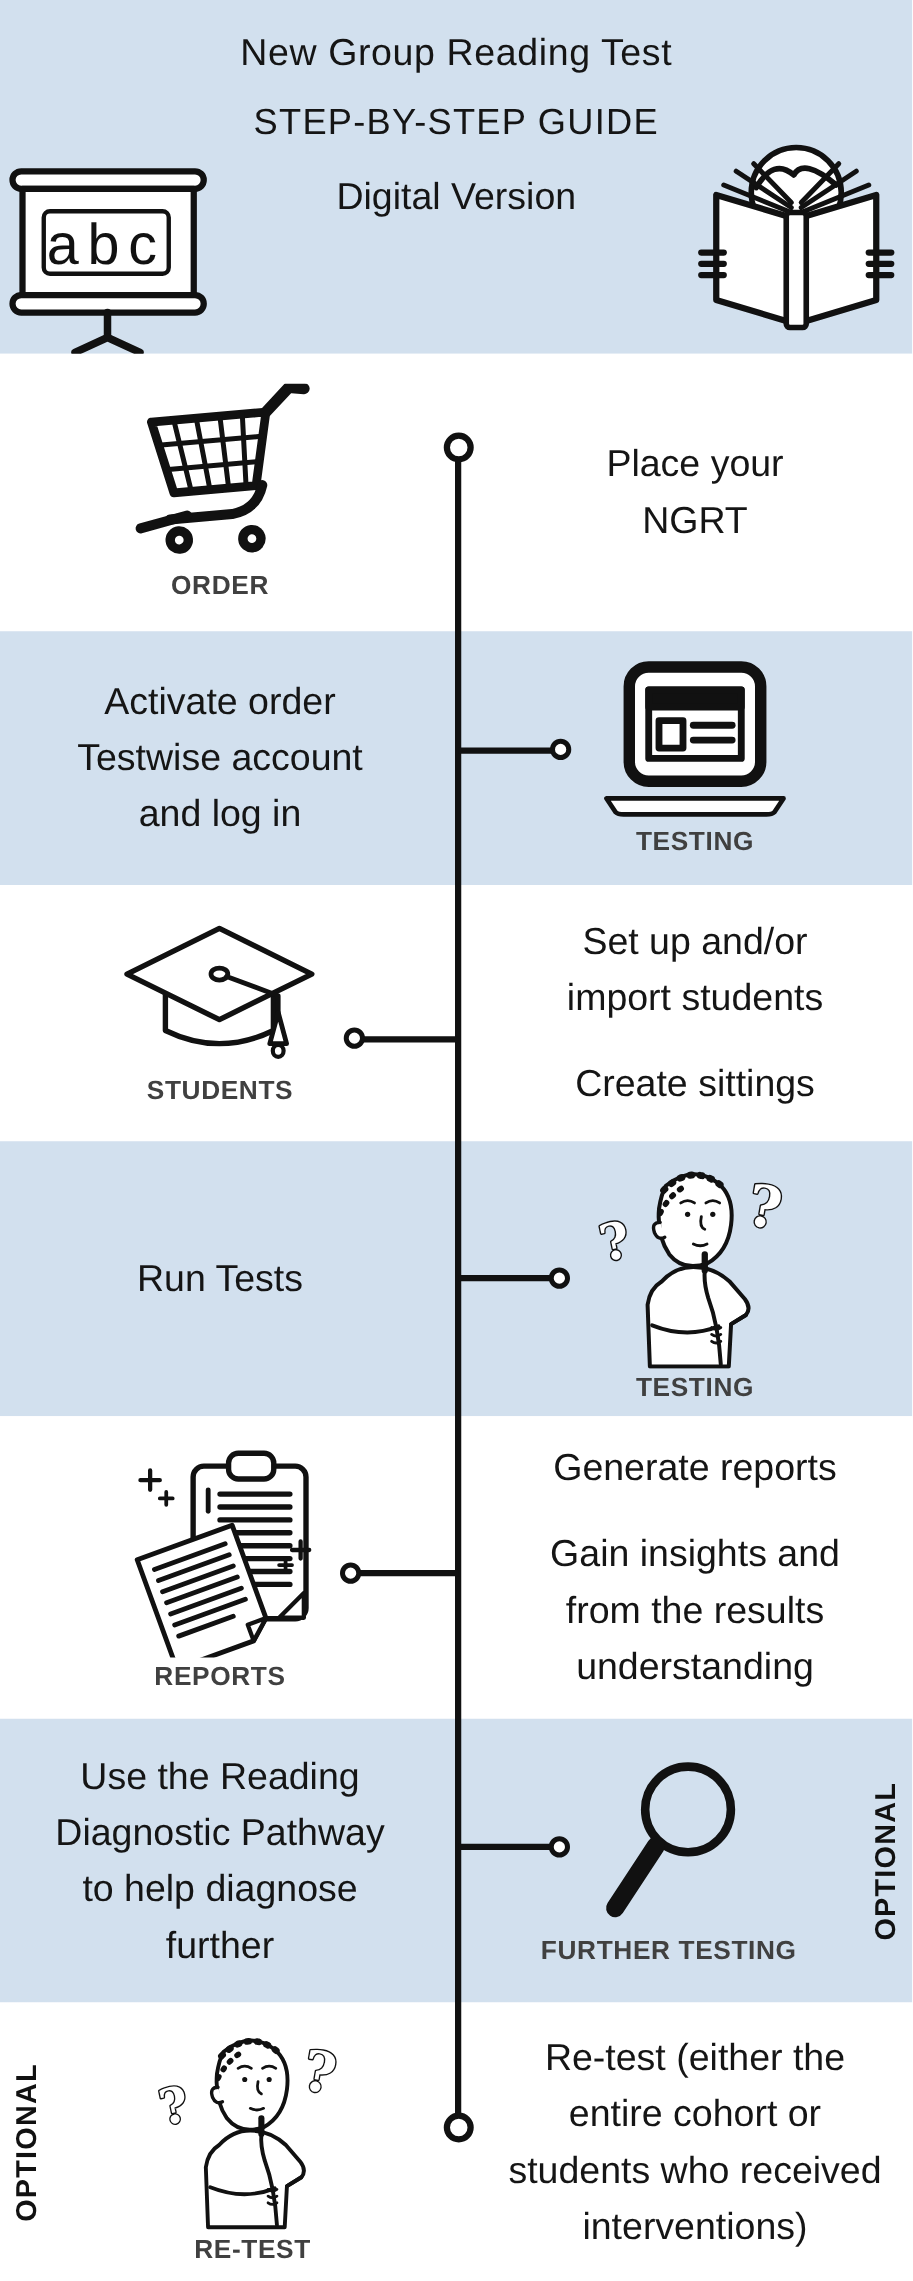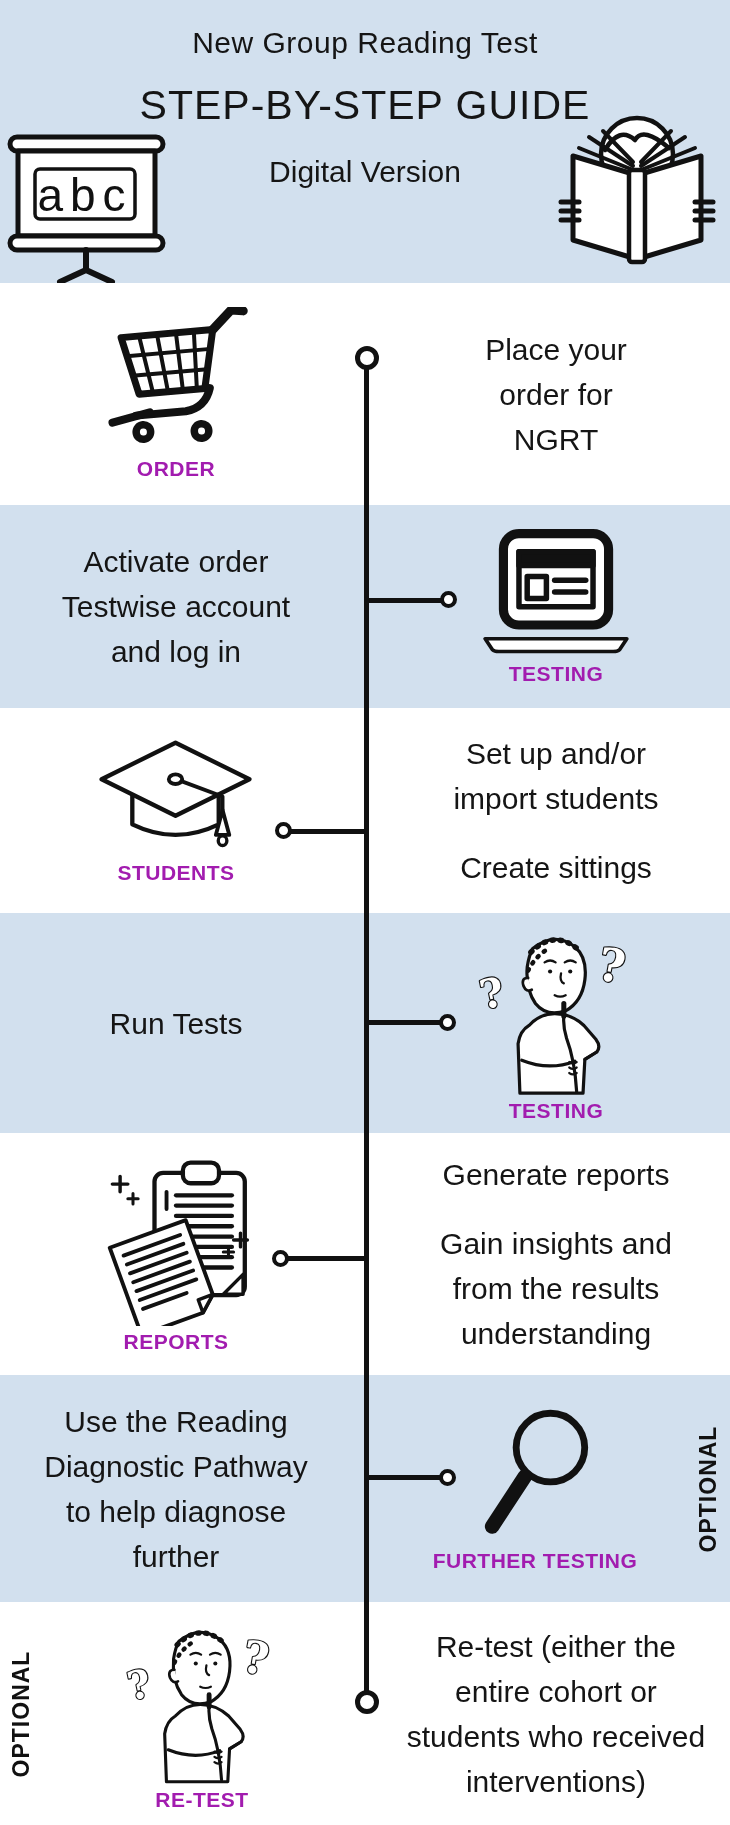--- a/index.html
+++ b/index.html
@@ -8,21 +8,21 @@
     font-family:"Liberation Sans","DejaVu Sans",sans-serif;color:#151515;background:#ffffff;
   }
   .band{position:relative;width:730px;box-sizing:border-box;}
   .band.blue{background:#d2e0ee;}
   .band.white{background:#ffffff;}
 
   
   #band-header{height:283px;}
   .titles{position:absolute;left:0;top:0;width:730px;text-align:center;}
   .title{margin-top:26px;font-size:30px;font-weight:500;letter-spacing:.5px;}
-  .subtitle{margin-top:22px;font-size:41px;font-weight:500;letter-spacing:1px;}
+  .subtitle{margin-top:22px;font-size:29px;font-weight:500;letter-spacing:1px;}
   .version{margin-top:26px;font-size:30px;font-weight:500;}
   .hdr-icon{position:absolute;}
   #abc-board{left:4px;top:122px;}
   #reader{right:2px;top:106px;}
 
   
   .step{display:flex;align-items:stretch;}
   .half{display:flex;flex-direction:column;align-items:center;justify-content:center;box-sizing:border-box;}
   .half.left{width:352px;}
   .spacer{width:30px;}
@@ -32,21 +32,21 @@
   #step-students{height:205px;}
   #step-testing{height:220px;}
   #step-reports{height:242px;}
   #step-further{height:227px;}
   #step-retest{height:223px;}
 
   .steptext{text-align:center;font-size:30px;line-height:45px;font-weight:500;}
   .steptext .ln{display:block;}
   .blocks{display:flex;flex-direction:column;gap:24px;}
   figure{margin:0;display:flex;flex-direction:column;align-items:center;gap:4px;}
-  figcaption{font-size:21px;font-weight:700;letter-spacing:.5px;color:#a21caf;}
+  figcaption{font-size:21px;font-weight:700;letter-spacing:.5px;color:#404040;}
 
   .vert-label{
     position:absolute;top:50%;
     writing-mode:vertical-rl;transform:translateY(-50%) rotate(180deg);
     font-size:23px;font-weight:700;letter-spacing:1px;color:#111;
   }
   #step-further .vert-label{right:8px;}
   #step-retest .vert-label{left:8px;}
   #step-further .half.right{padding-right:42px;}
   #step-retest .half.left{padding-left:52px;}
@@ -133,21 +133,20 @@
               <circle cx="100" cy="126" r="3.5" fill="#fff" stroke="none"></circle>
           </g>
         </svg>
         <figcaption>ORDER</figcaption>
       </figure>
     </div>
     <div class="spacer"></div>
     <div class="half right">
       <div class="steptext">
         <span class="ln">Place your</span>
-        <span class="ln">order for</span>
         <span class="ln">NGRT</span>
       </div>
     </div>
   </section>
 
   <section class="band blue step" id="step-testwise">
     <div class="half left">
       <div class="steptext">
         <span class="ln">Activate order</span>
         <span class="ln">Testwise account</span>

